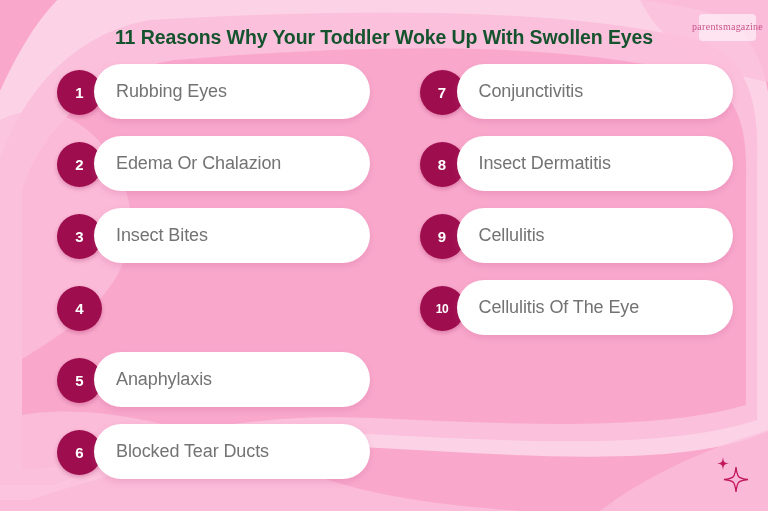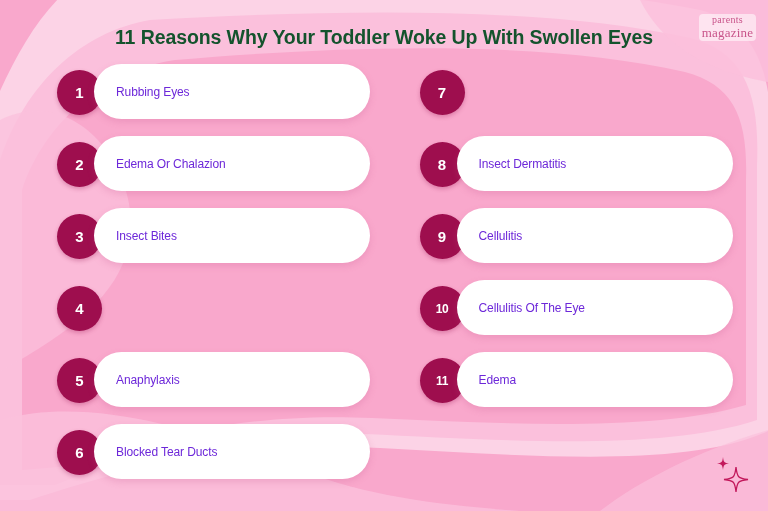--- a/index.html
+++ b/index.html
@@ -50,35 +50,35 @@
   
   .logo {
     position: absolute;
     top: 14px;
     right: 12px;
     width: 57px;
     height: 27px;
     background: rgba(255, 255, 255, 0.55);
     border-radius: 4px;
     display: flex;
-    flex-direction: column;
+    flex-direction: row;
     align-items: center;
     justify-content: center;
     z-index: 7;
     line-height: 1.05;
   }
   .logo-line1 {
     font-family: "Liberation Serif", serif;
     font-size: 10px;
     color: #C9548A;
     letter-spacing: 0.3px;
   }
   .logo-line2 {
     font-family: "Liberation Serif", serif;
-    font-size: 13px;
+    font-size: 10px;
     color: #C9548A;
     letter-spacing: 0.2px;
   }
 
   
   .columns {
     position: absolute;
     top: 64px;
     left: 0;
     width: 768px;
@@ -127,22 +127,22 @@
     height: 55px;
     background: #FFFFFF;
     border-radius: 28px;
     box-shadow: 0 3px 7px rgba(196, 80, 135, 0.22);
     display: flex;
     align-items: center;
     z-index: 2;
   }
   .pill-label {
     margin-left: 22px;
-    font-size: 12px;
-    color: #6d28d9;
+    font-size: 18px;
+    color: #737373;
     letter-spacing: -0.1px;
     white-space: nowrap;
     text-align: right;
   }
 
   
   .sparkles {
     position: absolute;
     right: 16px;
     bottom: 18px;
@@ -232,43 +232,40 @@
         <div class="badge">6</div>
         <div class="pill">
           <span class="pill-label">Blocked Tear Ducts</span>
         </div>
       </div>
     </div>
 
     <div class="column right">
       <div class="item">
         <div class="badge">7</div>
+        <div class="pill">
+          <span class="pill-label">Conjunctivitis</span>
+        </div>
       </div>
       <div class="item">
         <div class="badge">8</div>
         <div class="pill">
           <span class="pill-label">Insect Dermatitis</span>
         </div>
       </div>
       <div class="item">
         <div class="badge">9</div>
         <div class="pill">
           <span class="pill-label">Cellulitis</span>
         </div>
       </div>
       <div class="item">
         <div class="badge wide">10</div>
         <div class="pill">
           <span class="pill-label">Cellulitis Of The Eye</span>
-        </div>
-      </div>
-      <div class="item">
-        <div class="badge wide">11</div>
-        <div class="pill">
-          <span class="pill-label">Edema</span>
         </div>
       </div>
     </div>
 
   </div>
 
   <svg class="sparkles" viewBox="0 0 42 38" xmlns="http://www.w3.org/2000/svg">
     <path d="M13,2 C13.6,7.2 14.4,8 19,8.6 C14.4,9.2 13.6,10 13,15 C12.4,10 11.6,9.2 7,8.6 C11.6,8 12.4,7.2 13,2 Z" fill="#C2185B"></path>
     <path d="M26,12 C27.1,22.3 28.2,23.4 38,24.5 C28.2,25.6 27.1,26.7 26,37 C24.9,26.7 23.8,25.6 14,24.5 C23.8,23.4 24.9,22.3 26,12 Z" fill="none" stroke="#C2185B" stroke-width="1.3"></path>
   </svg>

